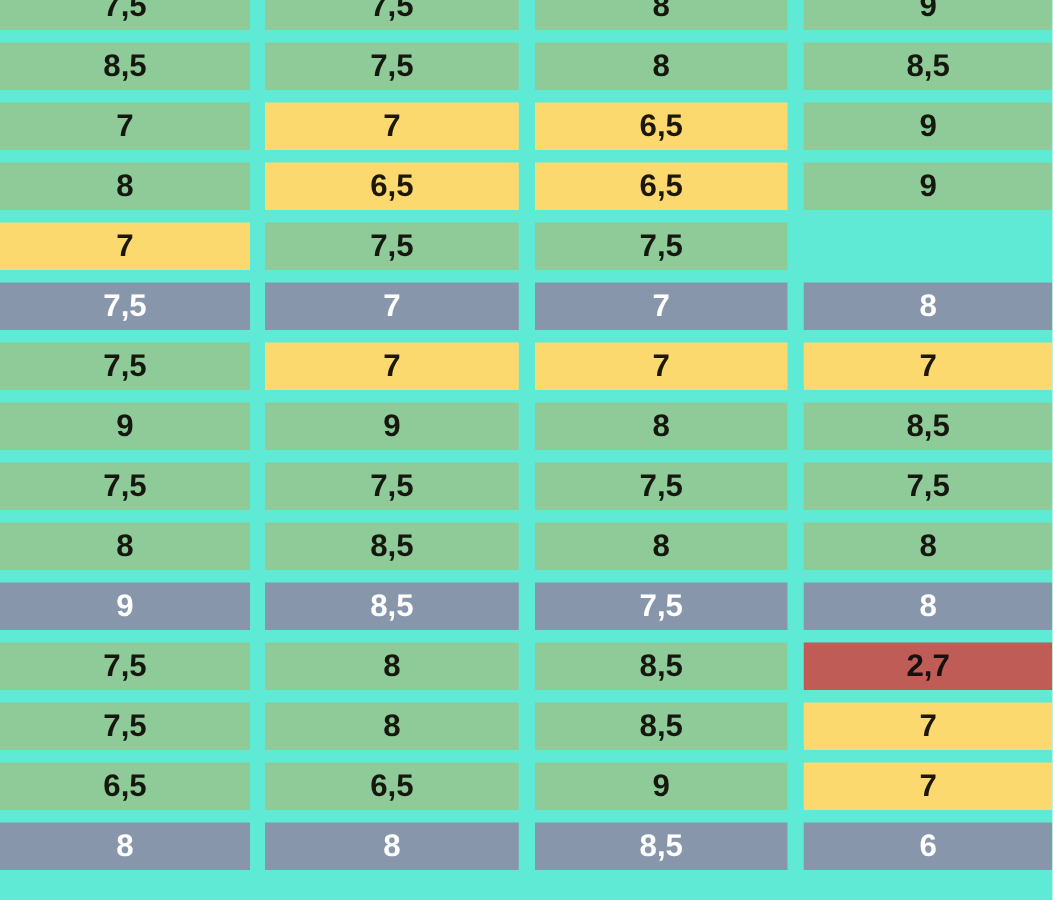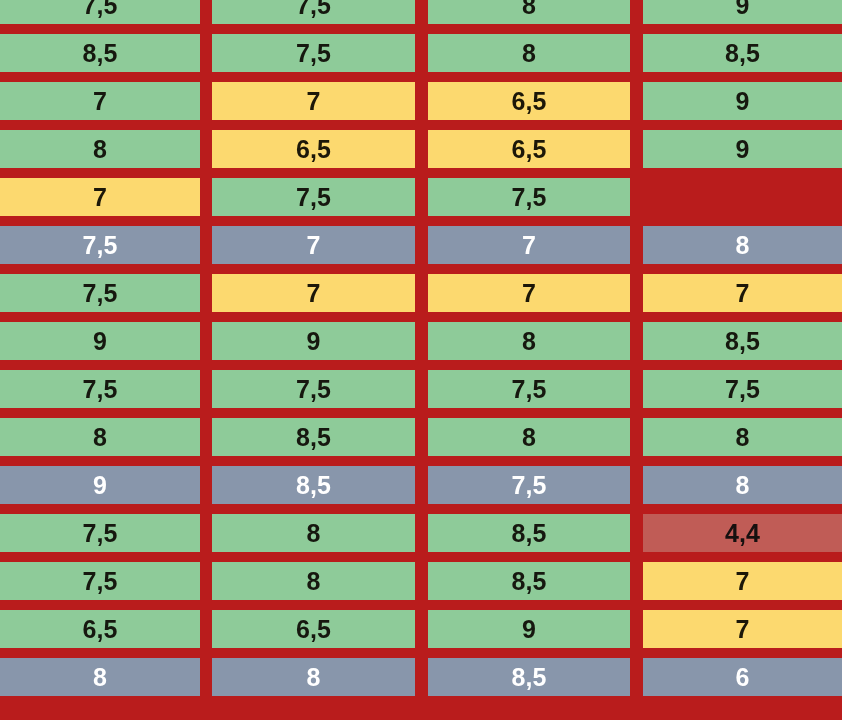--- a/index.html
+++ b/index.html
@@ -13,21 +13,21 @@
     height: 720px;
     overflow: hidden;
     font-family: "Liberation Sans", sans-serif;
   }
 
   #grid-viewport {
     position: relative;
     width: 842px;
     height: 720px;
     overflow: hidden;
-    background: #b91c1c;
+    background: #5eead4;
   }
 
   
   #grid-table {
     position: absolute;
     left: 0;
     top: -14px;
     width: 842px;
     display: flex;
     flex-direction: column;
@@ -134,21 +134,21 @@
       <div class="grid-row">
         <div class="grid-cell col-0 s-slate">9</div>
         <div class="grid-cell col-1 s-slate">8,5</div>
         <div class="grid-cell col-2 s-slate">7,5</div>
         <div class="grid-cell col-3 s-slate">8</div>
       </div>
       <div class="grid-row">
         <div class="grid-cell col-0 s-green">7,5</div>
         <div class="grid-cell col-1 s-green">8</div>
         <div class="grid-cell col-2 s-green">8,5</div>
-        <div class="grid-cell col-3 s-red">4,4</div>
+        <div class="grid-cell col-3 s-red">2,7</div>
       </div>
       <div class="grid-row">
         <div class="grid-cell col-0 s-green">7,5</div>
         <div class="grid-cell col-1 s-green">8</div>
         <div class="grid-cell col-2 s-green">8,5</div>
         <div class="grid-cell col-3 s-yellow">7</div>
       </div>
       <div class="grid-row">
         <div class="grid-cell col-0 s-green">6,5</div>
         <div class="grid-cell col-1 s-green">6,5</div>

